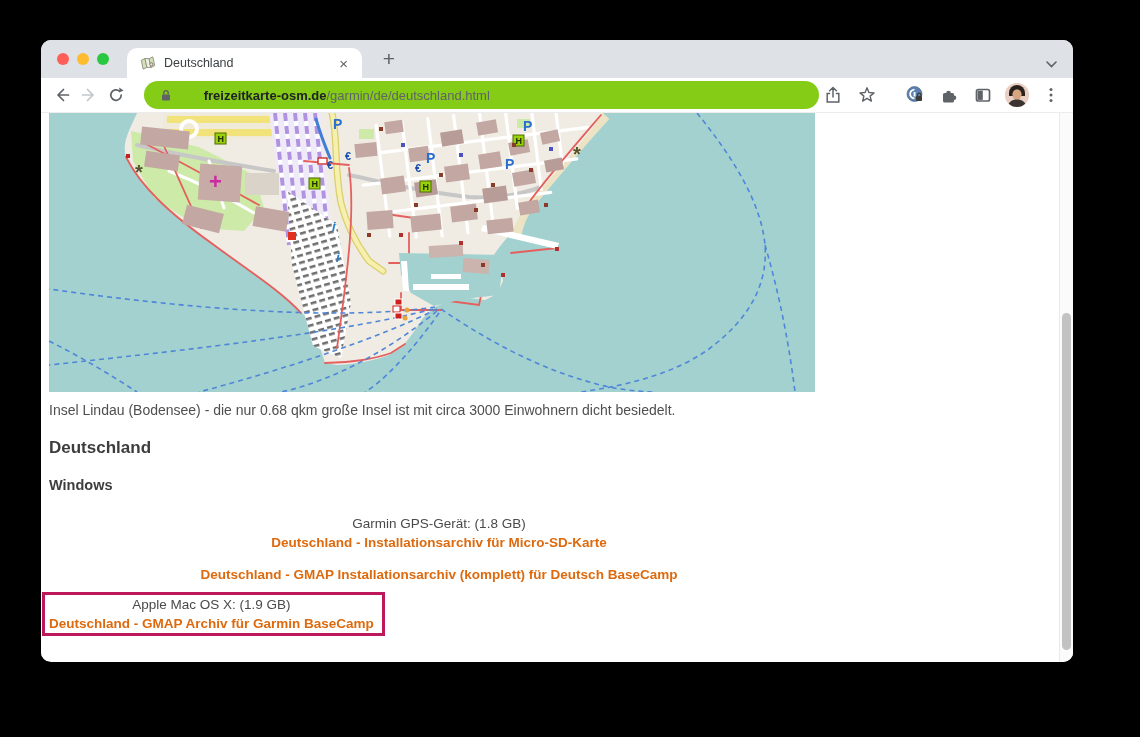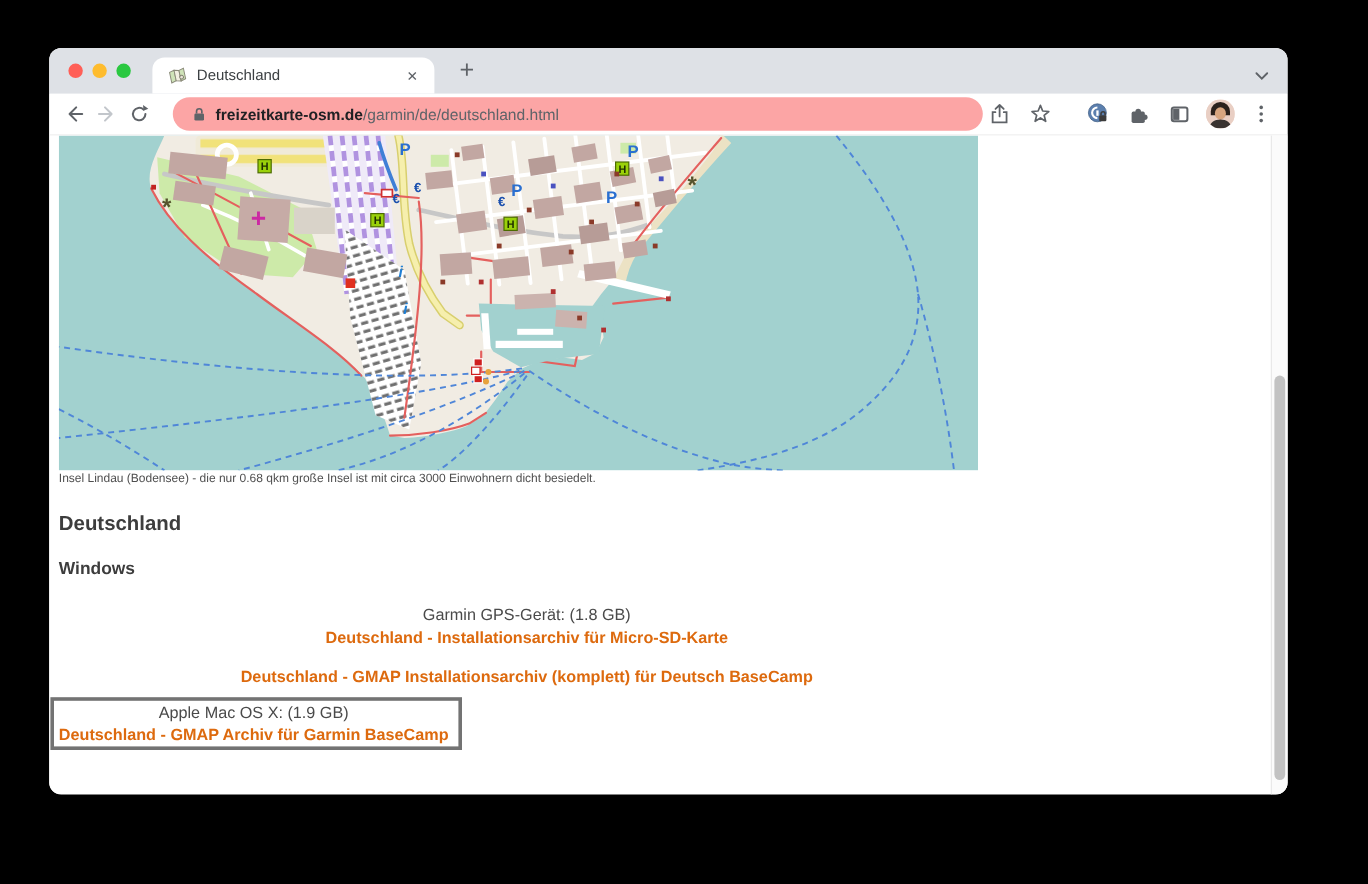--- a/index.html
+++ b/index.html
@@ -19,41 +19,41 @@
   .tab-title { font-size:12.5px; color:#3c4043; margin-left:8px; flex:1; white-space:nowrap; overflow:hidden; }
   .tab-close { color:#5f6368; font-size:15px; line-height:1; cursor:default; padding:2px 4px; }
   .newtab { position:absolute; left:334px; top:5px; width:28px; height:28px; color:#5f6368;
             font-size:21px; font-weight:300; text-align:center; line-height:27px; }
   .tab-chevron { position:absolute; right:16px; top:14px; }
 
   
   .toolbar { height:35px; background:#fff; border-bottom:1px solid #ececec;
              display:flex; align-items:center; padding:0 8px; }
   .navbtn { width:28px; height:28px; display:flex; align-items:center; justify-content:center; }
-  .omnibox { margin-left:14px; width:702px; height:28px; background:#fca5a5; border-radius:14px;
-             display:flex; align-items:center; padding:0 12px; }
+  .omnibox { margin-left:14px; width:702px; height:28px; background:#84cc16; border-radius:14px;
+             display:flex; align-items:center; padding:0 12px;gap:24px; }
   .omnibox .lock { margin:0 8px 0 4px; display:flex; }
   .url { font-size:13px; color:#202124; white-space:nowrap; }
   .url .path { color:#5f6368; }
   .actions { margin-left:auto; display:flex; align-items:center; gap:6px; }
   .actbtn { width:28px; height:28px; display:flex; align-items:center; justify-content:center; }
   .gap { width:8px; }
   .avatar { width:24px; height:24px; border-radius:50%; overflow:hidden; background:#f0d9cf; }
 
   
   .content { position:relative; height:548px; background:#fff; color:#4a4a4a; }
   .mapbox { position:absolute; left:8px; top:0; width:766px; height:279px; }
   .page { position:absolute; left:8px; top:279px; width:780px; }
-  .caption { font-size:10px; color:#4f4f4f; line-height:15px; }
+  .caption { margin-top:11px; font-size:14px; color:#4f4f4f; line-height:15px; }
   .h1 { margin-top:20px; font-size:17px; font-weight:700; color:#3d3d3d; }
   .h2 { margin-top:19px; font-size:14.5px; font-weight:700; color:#3d3d3d; }
   .dl { font-size:13.5px; line-height:19px; color:#4a4a4a;text-align:center; }
   .dl.g1 { margin-top:21px; } .dl.g2 { margin-top:13px; }
   .dl a { color:#dd6a0e; font-weight:700; text-decoration:none; }
-  .hlbox { display:inline-block; margin:8px 0 0 -7px; border:3px solid #737373; padding:0 8px 0 4px; }
+  .hlbox { display:inline-block; margin:8px 0 0 -7px; border:3px solid #be185d; padding:0 8px 0 4px; }
 
   
   .sb-track { position:absolute; right:0; top:73px; bottom:0; width:14px; background:#fbfbfb;
               border-left:1px solid #e9e9e9; }
   .sb-thumb { position:absolute; right:2px; top:273px; width:9px; height:337px;
               background:#c2c2c2; border-radius:5px; }
 
   svg text { font-family:"Liberation Sans",sans-serif; }
 </style>
 </head>

